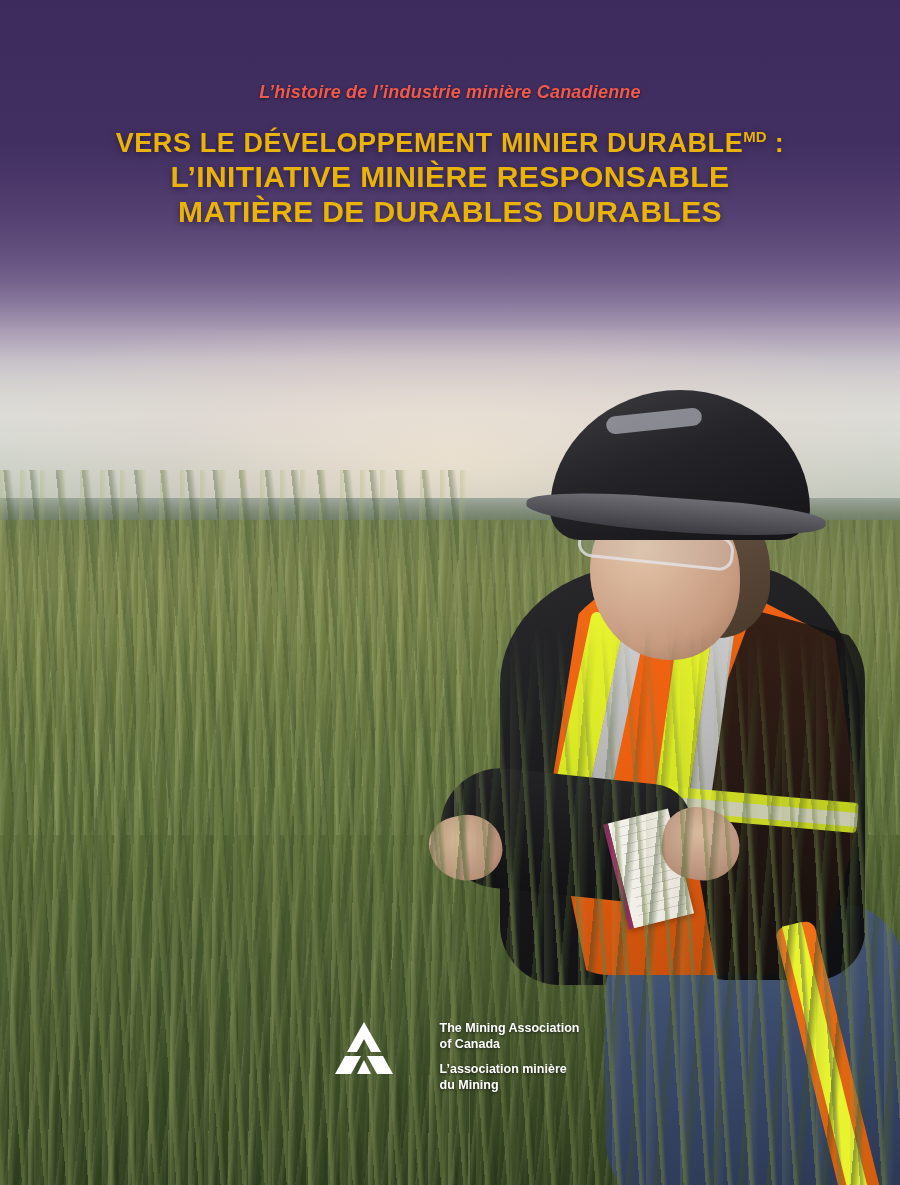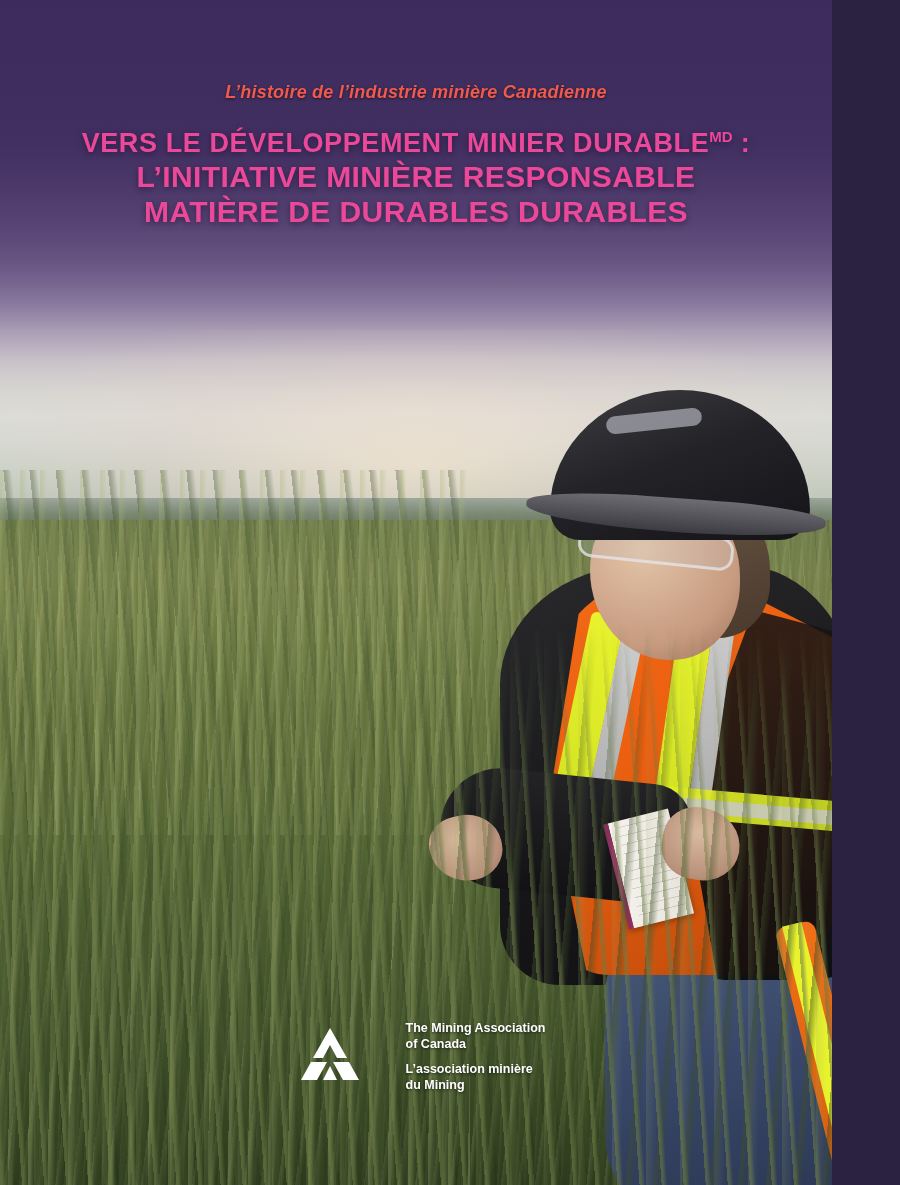--- a/index.html
+++ b/index.html
@@ -5,21 +5,21 @@
   html, body {
     margin: 0;
     padding: 0;
     background: #2b2140;
   }
   body {
     font-family: "Liberation Sans", sans-serif;
   }
   .page {
     position: relative;
-    width: 832px;
+    width: 900px;
     height: 1185px;
     overflow: hidden;
     background: #3a2a54;
   }
 
   
   .photo {
     position: absolute;
     inset: 0;
     overflow: hidden;
@@ -284,21 +284,21 @@
     font-weight: bold;
     font-size: 18px;
     letter-spacing: .2px;
     text-shadow: 0 1px 3px rgba(0,0,0,.55);
   }
   .title-block {
     position: absolute;
     left: 50px; right: 50px;
     top: 128px;
     text-align: center;
-    color: #ec4899;
+    color: #eab308;
     text-shadow: 0 2px 6px rgba(25,15,45,.6);
   }
   .title-line-1 {
     font-size: 27px;
     font-weight: bold;
     letter-spacing: .6px;
     line-height: 1.12;
     margin-bottom: 2px;
     white-space: nowrap;
   }
@@ -315,21 +315,21 @@
   }
   .title-main > div { white-space: nowrap; }
 
   
   .logo-row {
     position: absolute;
     left: 0; right: 0;
     bottom: 92px;
     display: flex;
     justify-content: center;
-    align-items: center;
+    align-items: flex-start;
     gap: 33px;
   }
   .mac-mark { width: 86px; height: 62px; flex: none; }
   .logo-text {
     color: #ffffff;
     font-size: 12.5px;
     font-weight: bold;
     line-height: 1.28;
     text-shadow: 0 1px 3px rgba(0,0,0,.6);
   }

